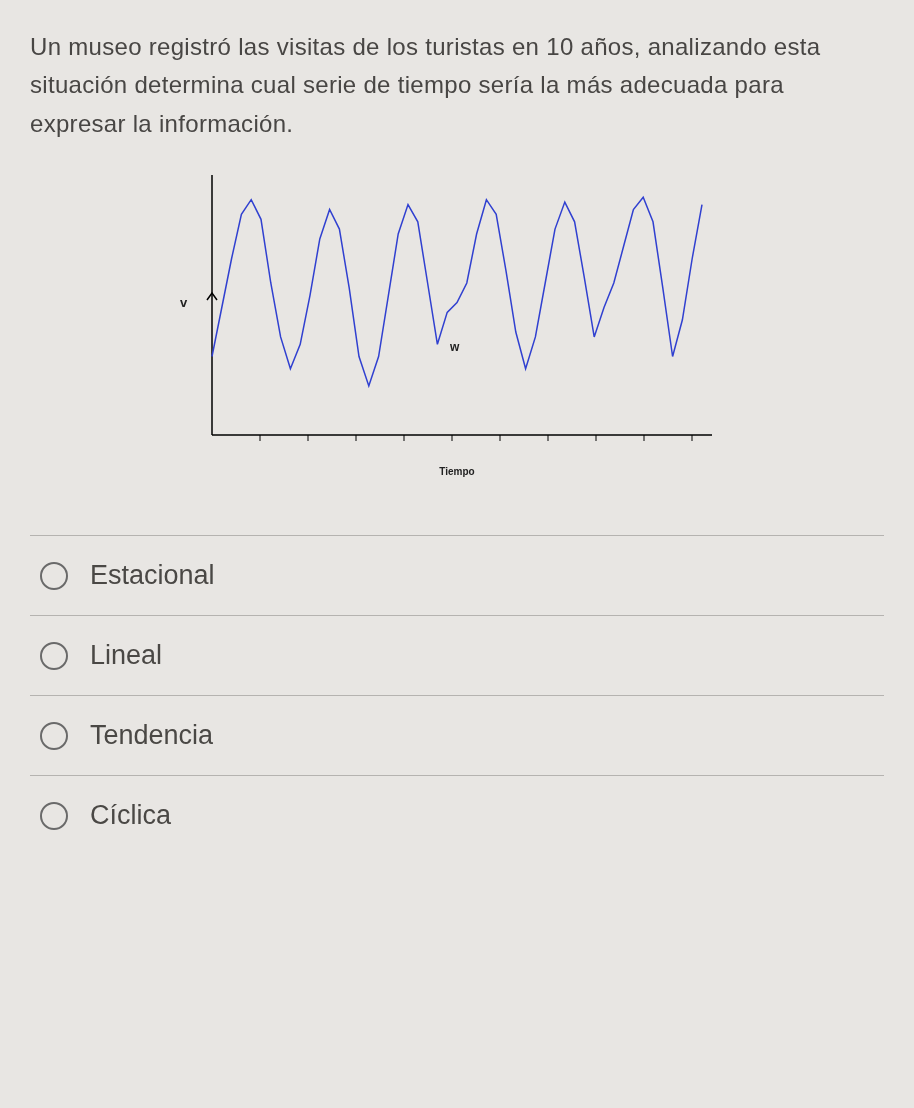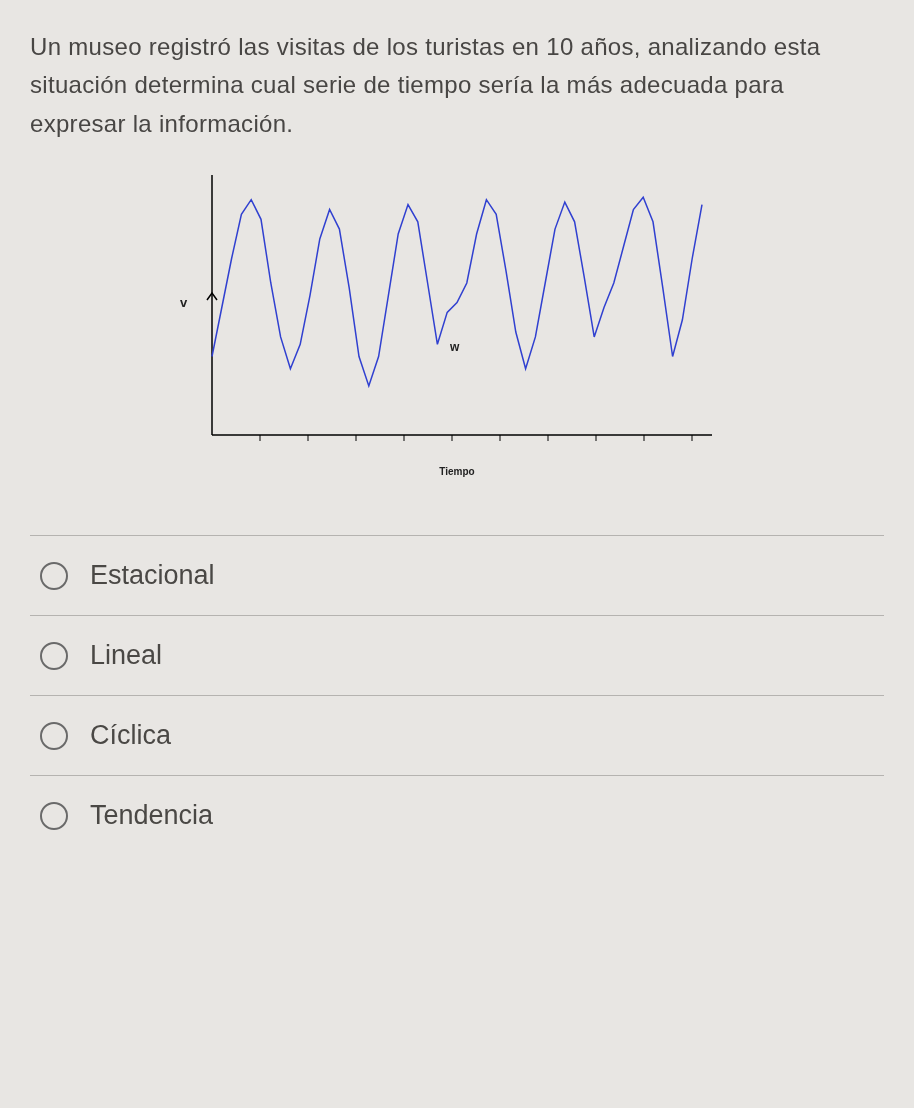--- a/index.html
+++ b/index.html
@@ -138,19 +138,19 @@
   <div class="option-row">
     <div class="radio-circle"></div>
     <div class="option-label">Estacional</div>
   </div>
   <div class="option-row">
     <div class="radio-circle"></div>
     <div class="option-label">Lineal</div>
   </div>
   <div class="option-row">
     <div class="radio-circle"></div>
-    <div class="option-label">Cíclica</div>
+    <div class="option-label">Tendencia</div>
   </div>
   <div class="option-row">
     <div class="radio-circle"></div>
-    <div class="option-label">Tendencia</div>
+    <div class="option-label">Cíclica</div>
   </div>
 </div>
 
 </body></html>

